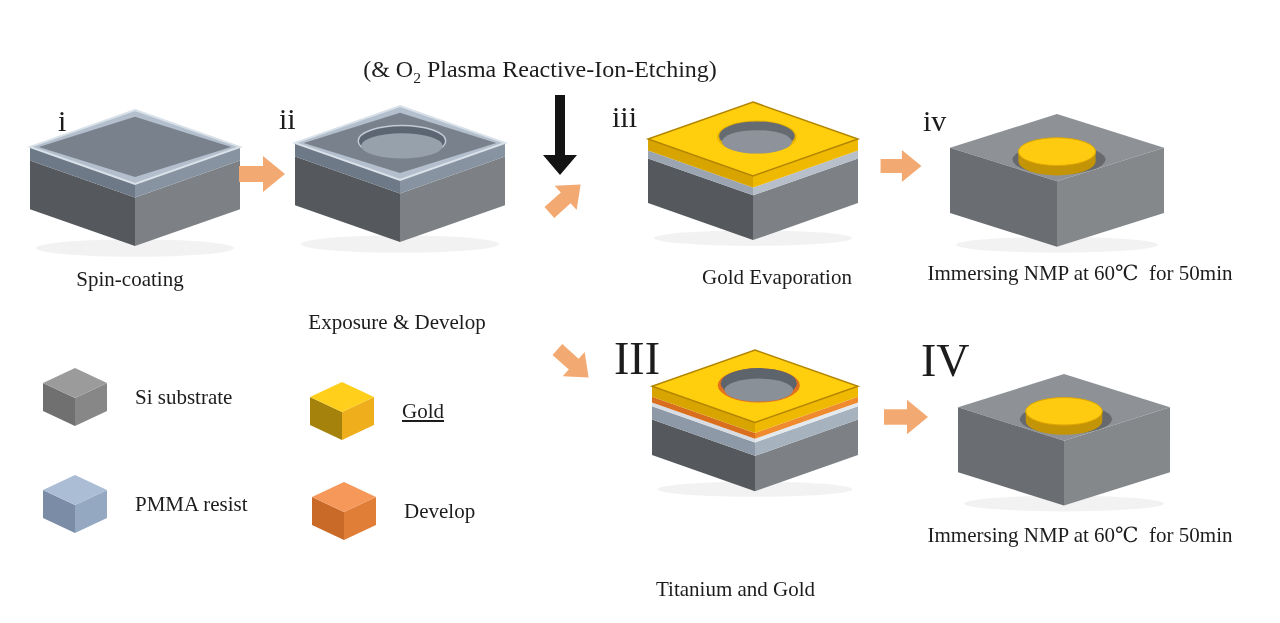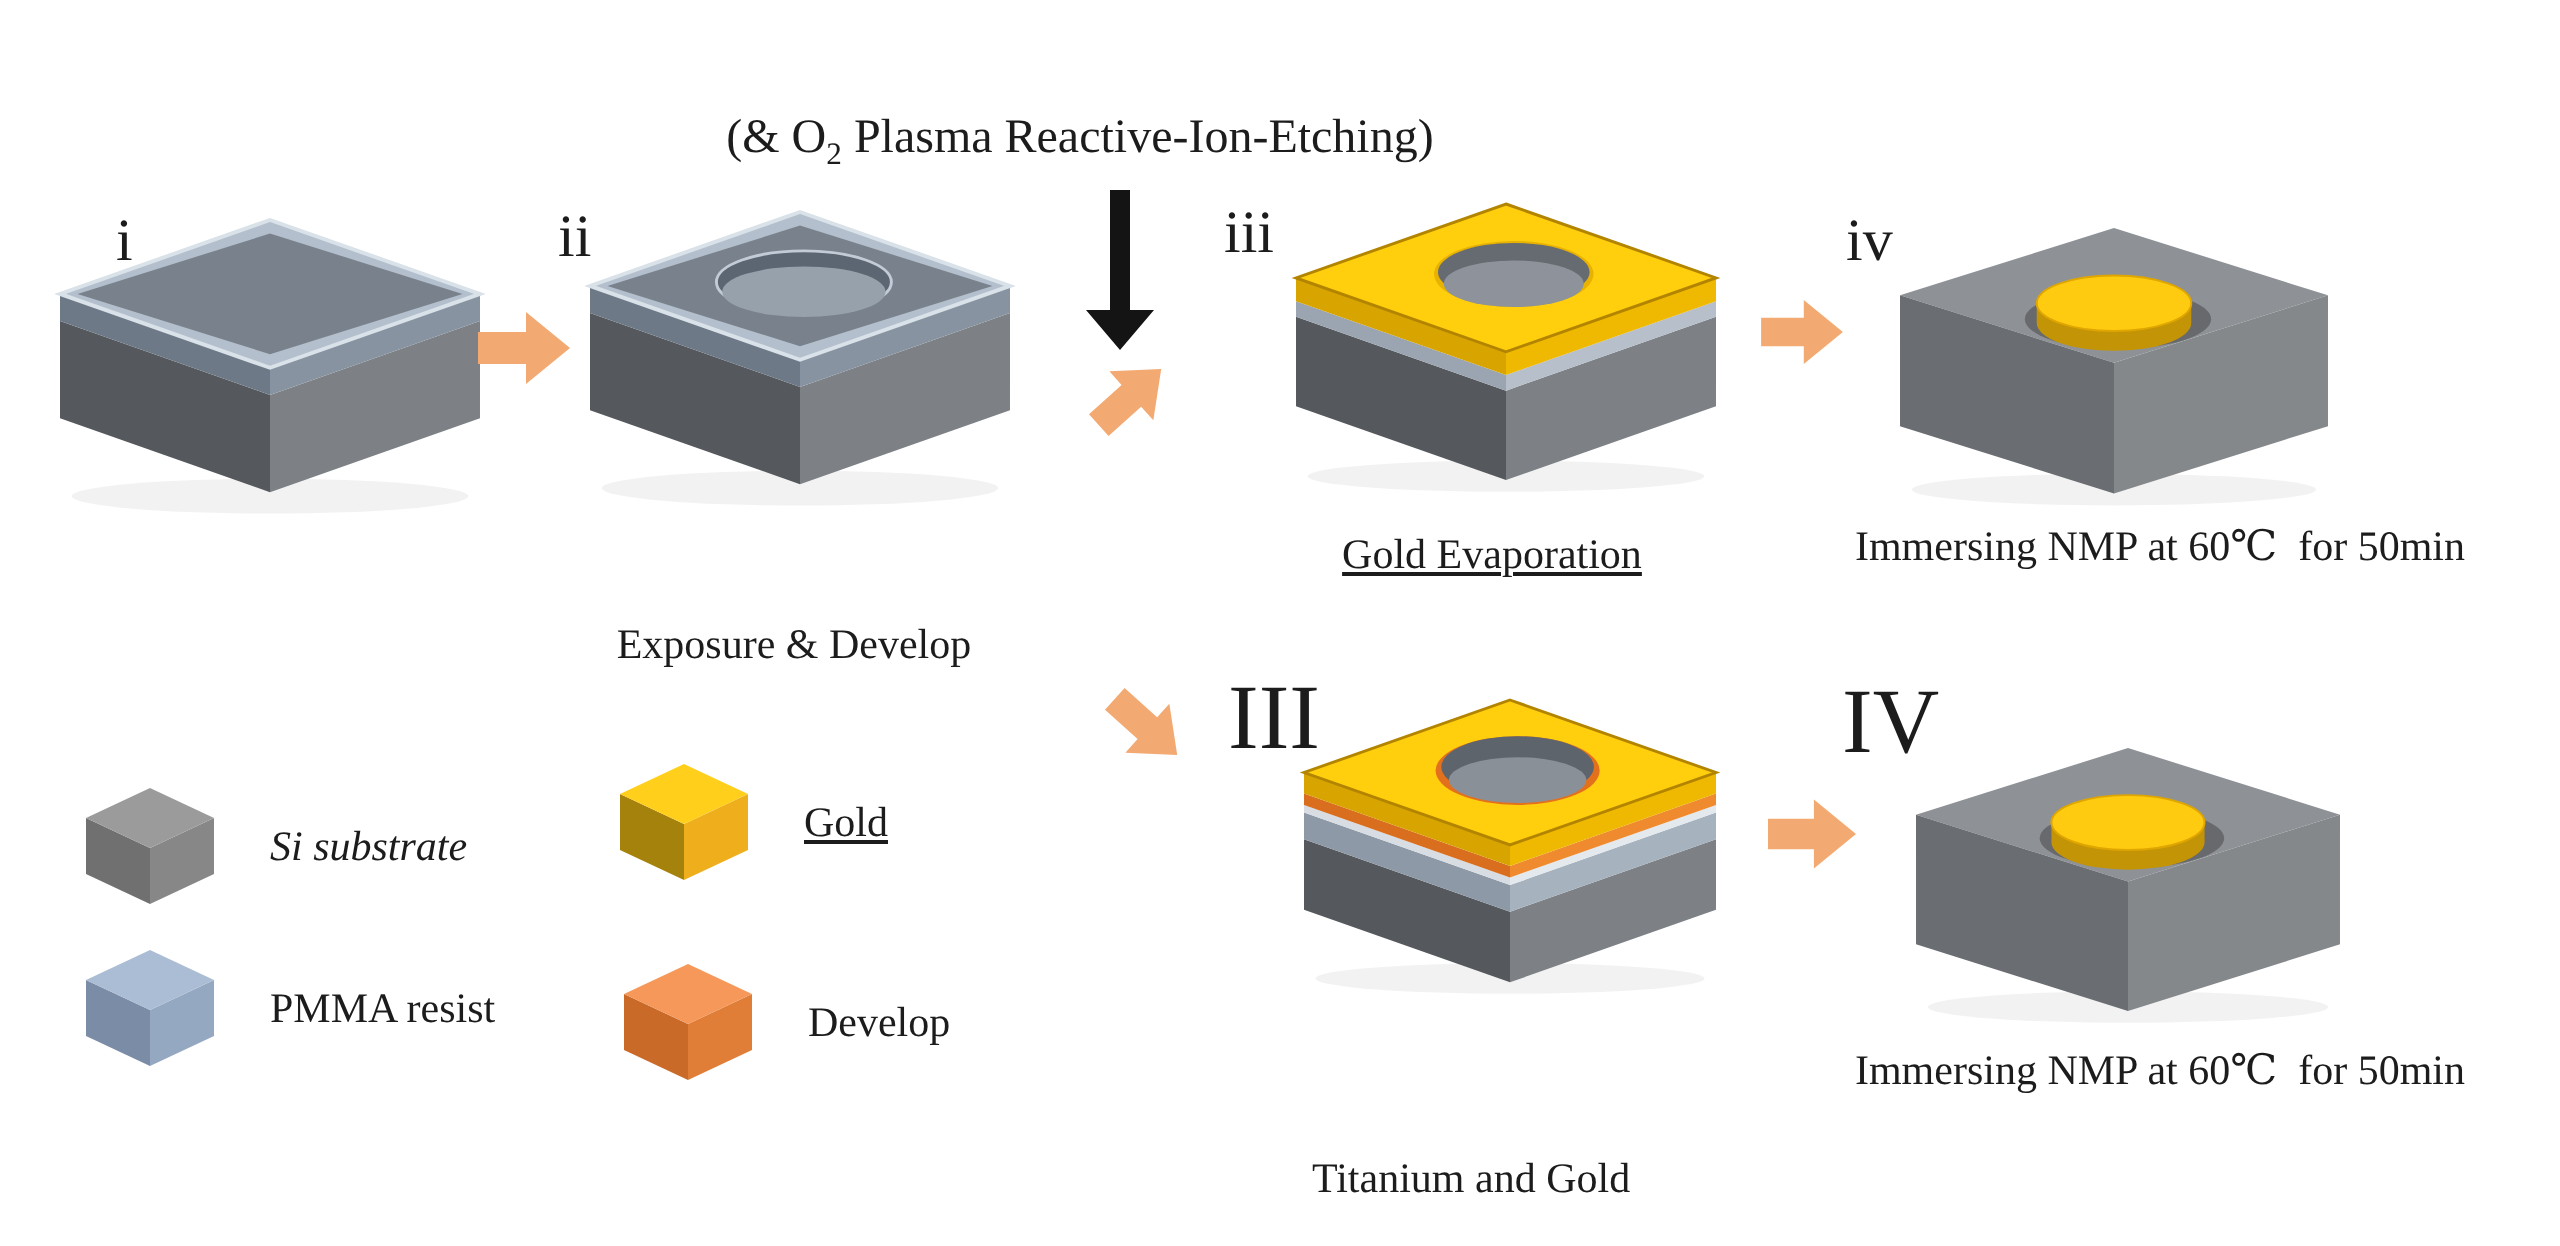--- a/index.html
+++ b/index.html
@@ -40,20 +40,21 @@
 
   <svg class="abs" style="left:30px;top:110px;" width="210" viewBox="0 0 216 150">
     <ellipse cx="108" cy="142" rx="102" ry="9" fill="rgba(0,0,0,0.05)"></ellipse>
     <polygon points="0,52 108,90 108,140 0,102" fill="#55585C"></polygon>
     <polygon points="108,90 216,52 216,102 108,140" fill="#7D8185"></polygon>
     <polygon points="0,38 108,76 108,90 0,52" fill="#6E7987"></polygon>
     <polygon points="108,76 216,38 216,52 108,90" fill="#8793A0"></polygon>
     <polygon points="108,0 216,38 108,76 0,38" fill="#B3BFCC" stroke="#D9E1E9" stroke-width="2"></polygon>
     <polygon points="108,7 207,38 108,69 9,38" fill="#79828C"></polygon>
   </svg>
+  <div class="abs caption" style="left:30px;top:266px;width:200px;">Spin-coating</div>
 
   <svg class="abs" style="left:239px;top:156px;" width="46" height="36" viewBox="0 0 46 36">
     <polygon points="0,10 24,10 24,0 46,18 24,36 24,26 0,26" fill="#F3AA72"></polygon>
   </svg>
 
   <svg class="abs" style="left:295px;top:106px;" width="210" viewBox="0 0 216 150">
     <ellipse cx="108" cy="142" rx="102" ry="9" fill="rgba(0,0,0,0.05)"></ellipse>
     <polygon points="0,52 108,90 108,140 0,102" fill="#55585C"></polygon>
     <polygon points="108,90 216,52 216,102 108,140" fill="#7D8185"></polygon>
     <polygon points="0,38 108,76 108,90 0,52" fill="#6E7987"></polygon>
@@ -79,21 +80,21 @@
     <polygon points="108,96 216,58 216,104 108,142" fill="#7D8185"></polygon>
     <polygon points="0,50 108,88 108,96 0,58" fill="#9BA5B1"></polygon>
     <polygon points="108,88 216,50 216,58 108,96" fill="#B6BFCA"></polygon>
     <polygon points="0,38 108,76 108,88 0,50" fill="#D8A400"></polygon>
     <polygon points="108,76 216,38 216,50 108,88" fill="#EFB902"></polygon>
     <polygon points="108,0 216,38 108,76 0,38" stroke="#B28400" stroke-width="1.5" fill="#FFCE0D"></polygon>
     <ellipse cx="112" cy="36" rx="41" ry="17" fill="#E7B200"></ellipse>
     <ellipse cx="112" cy="35" rx="39" ry="15" fill="#666B72"></ellipse>
     <ellipse cx="112" cy="41" rx="36" ry="12" fill="#8E939B"></ellipse>
   </svg>
-  <div class="abs caption" style="left:646px;top:264px;width:200px;text-decoration:underline;">Gold Evaporation</div>
+  <div class="abs caption" style="left:677px;top:264px;width:200px;">Gold Evaporation</div>
 
   <svg class="abs" style="left:880px;top:150px;" width="42" height="32" viewBox="0 0 46 36">
     <polygon points="0,10 24,10 24,0 46,18 24,36 24,26 0,26" fill="#F3AA72"></polygon>
   </svg>
 
   <svg class="abs" style="left:950px;top:114px;" width="214" viewBox="0 0 216 136">
     <ellipse cx="108" cy="132" rx="102" ry="8" fill="rgba(0,0,0,0.05)"></ellipse>
     <polygon points="108,0 216,34 108,68 0,34" fill="#8E9297"></polygon>
     <polygon points="0,34 108,68 108,134 0,100" fill="#6A6D71"></polygon>
     <polygon points="108,68 216,34 216,100 108,134" fill="#85888B"></polygon>
@@ -133,21 +134,21 @@
     <ellipse cx="108" cy="132" rx="102" ry="8" fill="rgba(0,0,0,0.05)"></ellipse>
     <polygon points="108,0 216,34 108,68 0,34" fill="#8E9297"></polygon>
     <polygon points="0,34 108,68 108,134 0,100" fill="#6A6D71"></polygon>
     <polygon points="108,68 216,34 216,100 108,134" fill="#85888B"></polygon>
     <ellipse cx="110" cy="46" rx="47" ry="15" fill="rgba(40,40,40,0.38)"></ellipse>
     <path d="M 69 38 L 69 48 A 39 14 0 0 0 147 48 L 147 38 Z" fill="#C49407"></path>
     <ellipse cx="108" cy="38" rx="39" ry="14" fill="#FFCB11" stroke="#DFA600" stroke-width="1"></ellipse>
   </svg>
   <div class="abs caption" style="left:895px;top:522px;width:370px;">Immersing NMP at 60℃  for 50min</div>
 
-  <div class="abs legend-item" style="left:43px;top:394px;font-style:italic;">
+  <div class="abs legend-item" style="left:43px;top:368px;">
     <svg width="64" height="58" viewBox="0 0 64 58">
       <polygon points="0,15 32,30 32,58 0,43" fill="#707070"></polygon>
       <polygon points="32,30 64,15 64,43 32,58" fill="#878787"></polygon>
       <polygon points="32,0 64,15 32,30 0,15" fill="#9B9B9B"></polygon>
     </svg>
     <div class="legend-label">Si substrate</div>
   </div>
 
   <div class="abs legend-item" style="left:43px;top:475px;align-items:center;">
     <svg width="64" height="58" viewBox="0 0 64 58">

